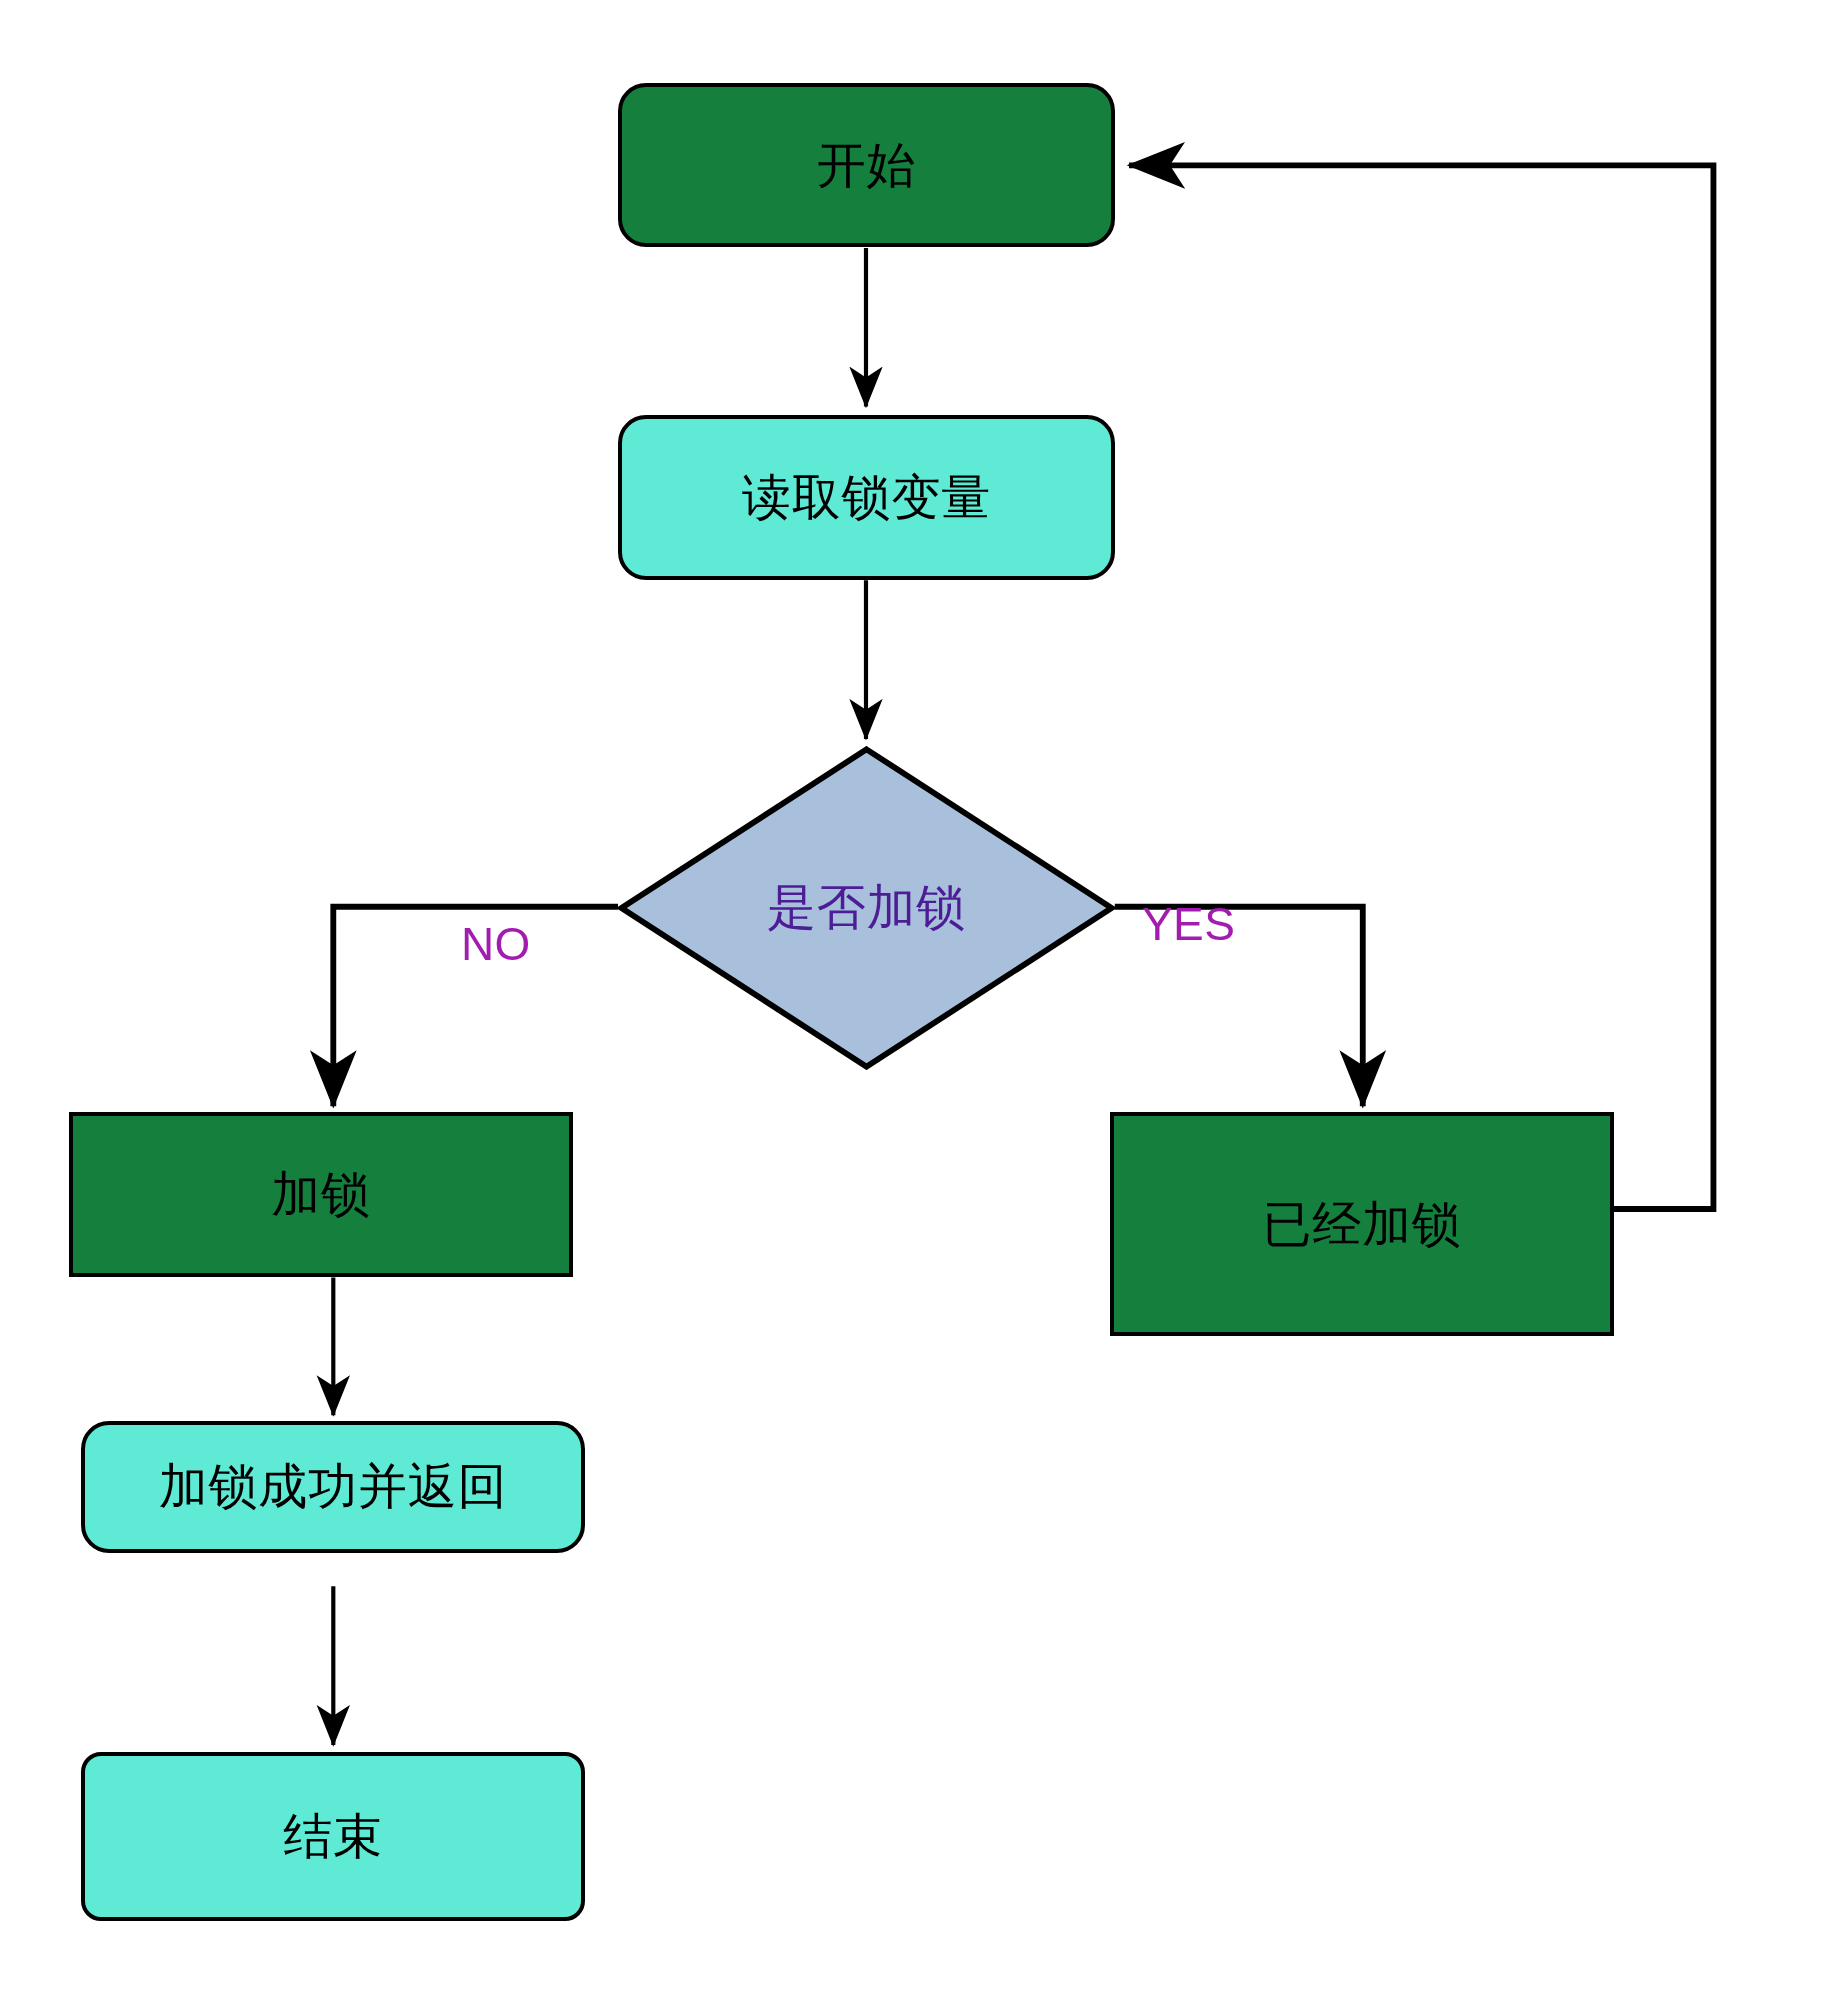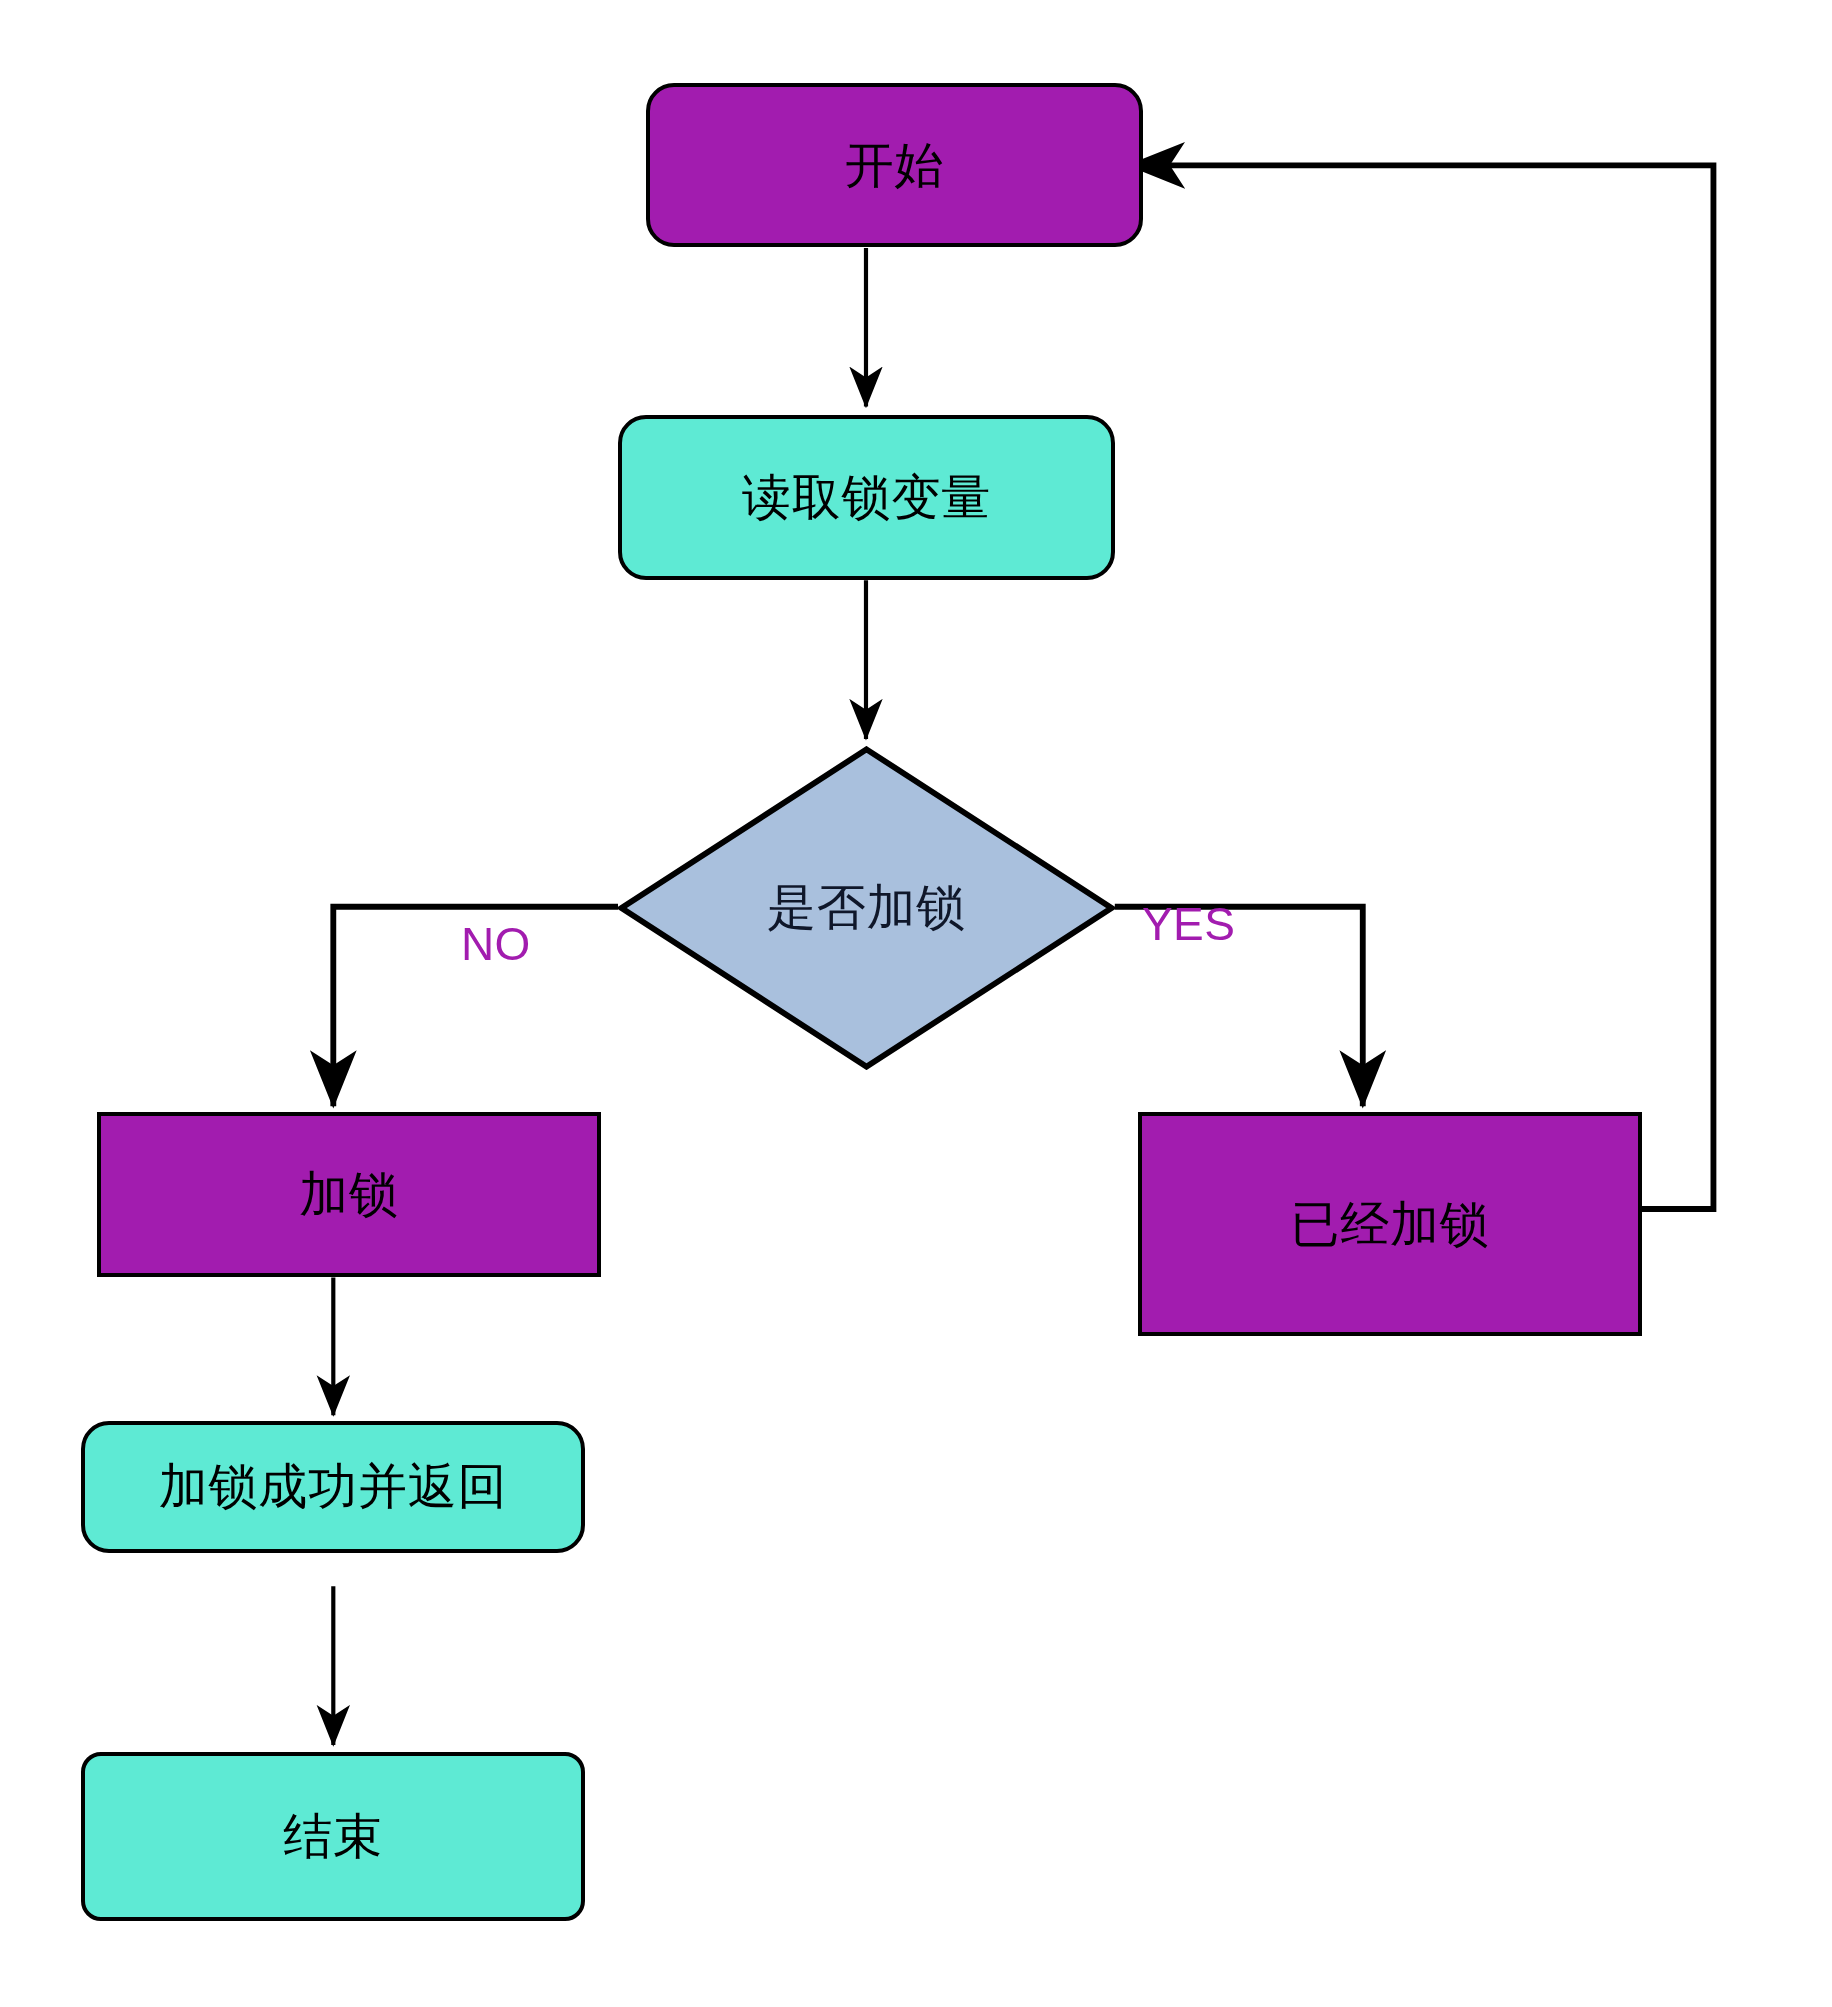--- a/index.html
+++ b/index.html
@@ -43,22 +43,21 @@
     letter-spacing: 0.8px;
     white-space: nowrap;
   }
   .node.rounded {
     border-radius: 28px;
   }
   .node.sharp {
     border-radius: 0;
   }
   .node.green {
-    background: #a21caf;
-    margin-left: 28px;
+    background: #15803d;
   }
   .node.white {
     background: #5eead4;
   }
   
   .diamond {
     position: absolute;
     box-sizing: border-box;
   }
   .diamond .shape {
@@ -71,21 +70,21 @@
   .diamond .label {
     position: absolute;
     left: 0;
     top: 0;
     width: 100%;
     height: 100%;
     display: flex;
     align-items: center;
     justify-content: center;
     font-size: 49px;
-    color: #0f172a;
+    color: #4c1d95;
     letter-spacing: 0.8px;
     white-space: nowrap;
   }
   .edge-label {
     position: absolute;
     font-size: 46px;
     color: #a21caf;
     white-space: nowrap;
     letter-spacing: 0.4px;
   }

